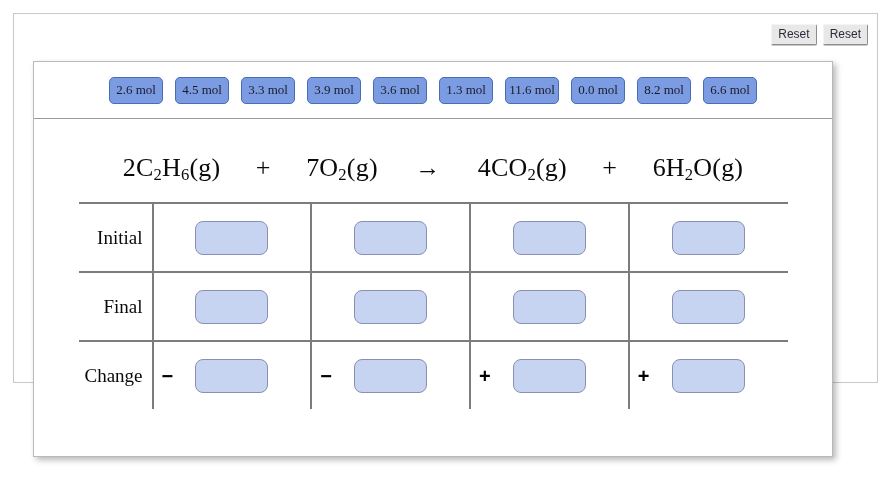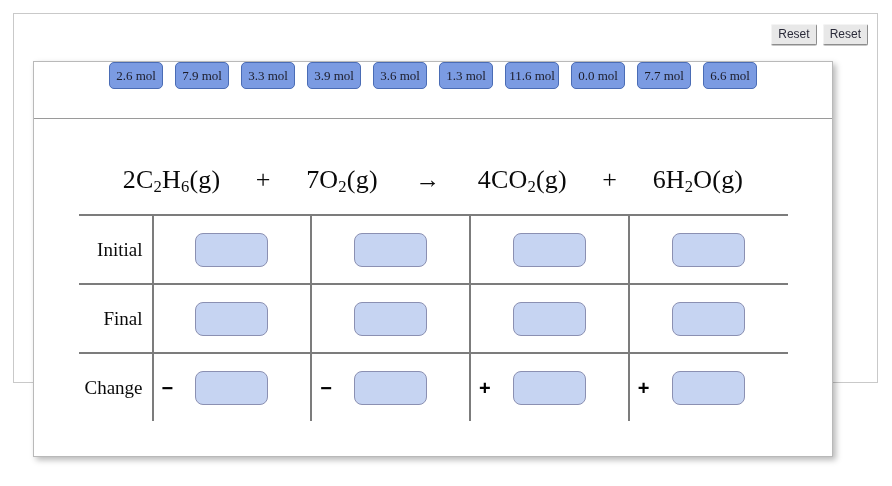--- a/index.html
+++ b/index.html
@@ -63,20 +63,21 @@
     box-sizing: border-box;
     box-shadow: 3px 3px 6px rgba(0,0,0,0.28);
   }
 
   
   .token-tray {
     position: relative;
     height: 57px;
     border-bottom: 1px solid #9a9a9a;
     display: flex;
+    align-items: center;
     justify-content: center;
     gap: 12px;
     box-sizing: border-box;
   }
   .token {
     width: 54px;
     height: 27px;
     background: #7b9be2;
     border: 1px solid #4a6cb5;
     border-radius: 5px;
@@ -89,21 +90,21 @@
     cursor: move;
     box-sizing: border-box;
     user-select: none;
   }
 
   
   .equation {
     text-align: center;
     font-size: 26px;
     color: #0a0a0a;
-    margin-top: 46px;
+    margin-top: 34px;
     letter-spacing: 0.2px;
     white-space: nowrap;
   }
   .equation .sp   { display: inline-block; width: 20px; }
   .equation .op   { display: inline-block; padding: 0 2px; }
   .equation .arrow{ display: inline-block; padding: 0 4px; font-weight: bold; font-size: 25px; }
   .equation sub   { font-size: 0.64em; vertical-align: -0.26em; }
 
   
   .ice-wrap {
@@ -171,28 +172,28 @@
 
   <div class="toolbar">
     <button class="tool-btn">Reset</button>
     <button class="tool-btn">Reset</button>
   </div>
 
   <div class="panel">
 
     <div class="token-tray">
       <div class="token">2.6 mol</div>
-      <div class="token">7.9 mol</div>
+      <div class="token">4.5 mol</div>
       <div class="token">3.3 mol</div>
       <div class="token">3.9 mol</div>
       <div class="token">3.6 mol</div>
       <div class="token">1.3 mol</div>
       <div class="token">11.6 mol</div>
       <div class="token">0.0 mol</div>
-      <div class="token">7.7 mol</div>
+      <div class="token">8.2 mol</div>
       <div class="token">6.6 mol</div>
     </div>
 
     <div class="equation">
       <span><span>2</span><span>C</span><sub>2</sub><span>H</span><sub>6</sub><span>(g)</span></span>
       <span class="sp"></span>
       <span class="op">+</span>
       <span class="sp"></span>
       <span><span>7</span><span>O</span><sub>2</sub><span>(g)</span></span>
       <span class="sp"></span>

